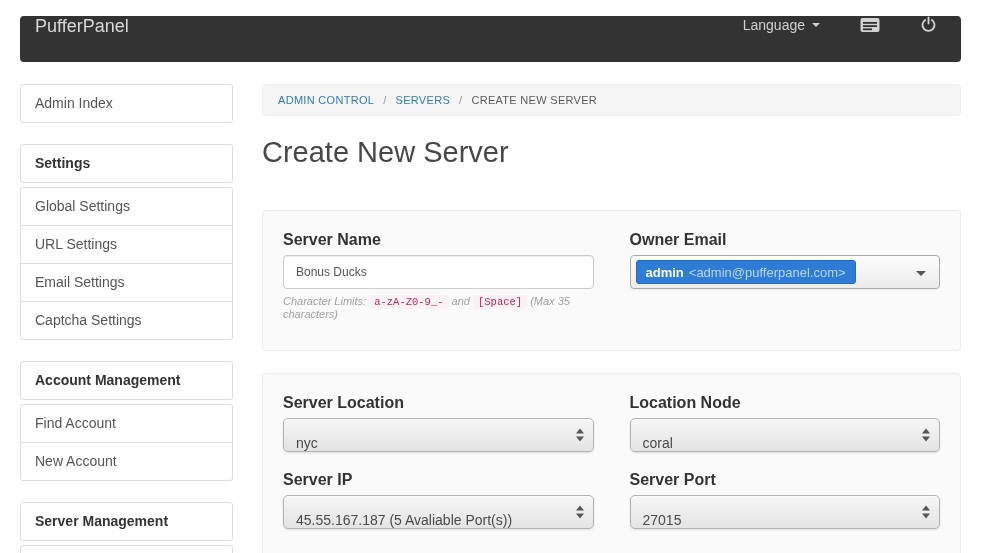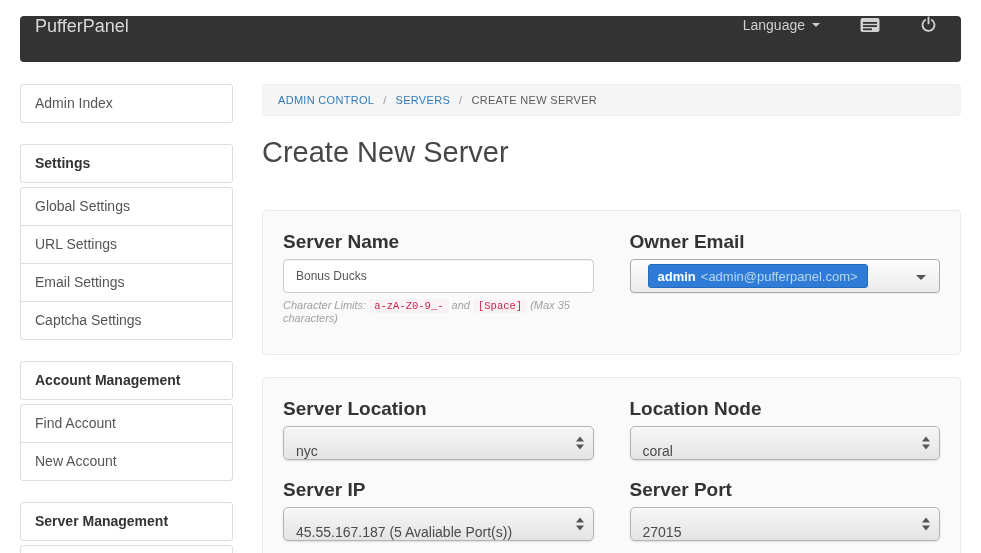--- a/index.html
+++ b/index.html
@@ -41,35 +41,35 @@
 
   
   .page-title { font-size:29px; font-weight:400; color:#474747; margin:3px 0 41px 0; }
 
   
   .panel { background:#fafafa; border:1px solid #ebebeb; border-radius:4px;
            padding:20px 20px; margin-bottom:22px; }
   .grid2 { display:grid; grid-template-columns:1fr 1fr; column-gap:36px; }
   .frow { margin-bottom:19px; }
   .frow.last { margin-bottom:10px; }
-  label.flabel { display:block; font-size:19px; font-weight:bold; color:#333; margin-bottom:6px; }
+  label.flabel { display:block; font-size:16px; font-weight:bold; color:#333; margin-bottom:6px; }
 
   input.text-input { width:100%; height:34px; border:1px solid #ccc; border-radius:4px;
                      padding:6px 12px; font-size:12px; color:#555; background:#fff;
                      font-family:"Liberation Sans", sans-serif;
                      box-shadow:inset 0 1px 1px rgba(0,0,0,.075); }
 
   .help-text { margin-top:6px; font-size:11px; font-style:italic; color:#a0a0a0; }
   .help-text code { font-style:normal; font-family:"Liberation Mono", monospace; font-size:10.5px;
                     color:#c7254e; background:#f9f2f4; border-radius:3px; padding:1px 5px; }
 
   
   .email-select { position:relative; height:34px; border:1px solid #ababab; border-radius:4px;
                   background:linear-gradient(180deg,#fdfdfd,#ebebeb);
-                  display:flex; align-items:center; padding:0 34px 0 17px; cursor:pointer;
+                  display:flex; align-items:center; padding:0 34px 0 5px; cursor:pointer;
                   box-shadow:0 1px 1px rgba(0,0,0,.06); }
   .email-pill { display:inline-flex; align-items:center; gap:5px; height:24px;
                 background:#2e7cd6; border:1px solid #2569ba; border-radius:3px;
                 padding:0 9px; font-size:13px; white-space:nowrap; }
   .email-pill .pill-name { color:#fff; font-weight:bold; }
   .email-pill .pill-addr { color:#b9d6f2; }
   .email-caret { position:absolute; right:13px; top:15px; width:0; height:0;
                  border-left:5px solid transparent; border-right:5px solid transparent;
                  border-top:5px solid #555; }
 

